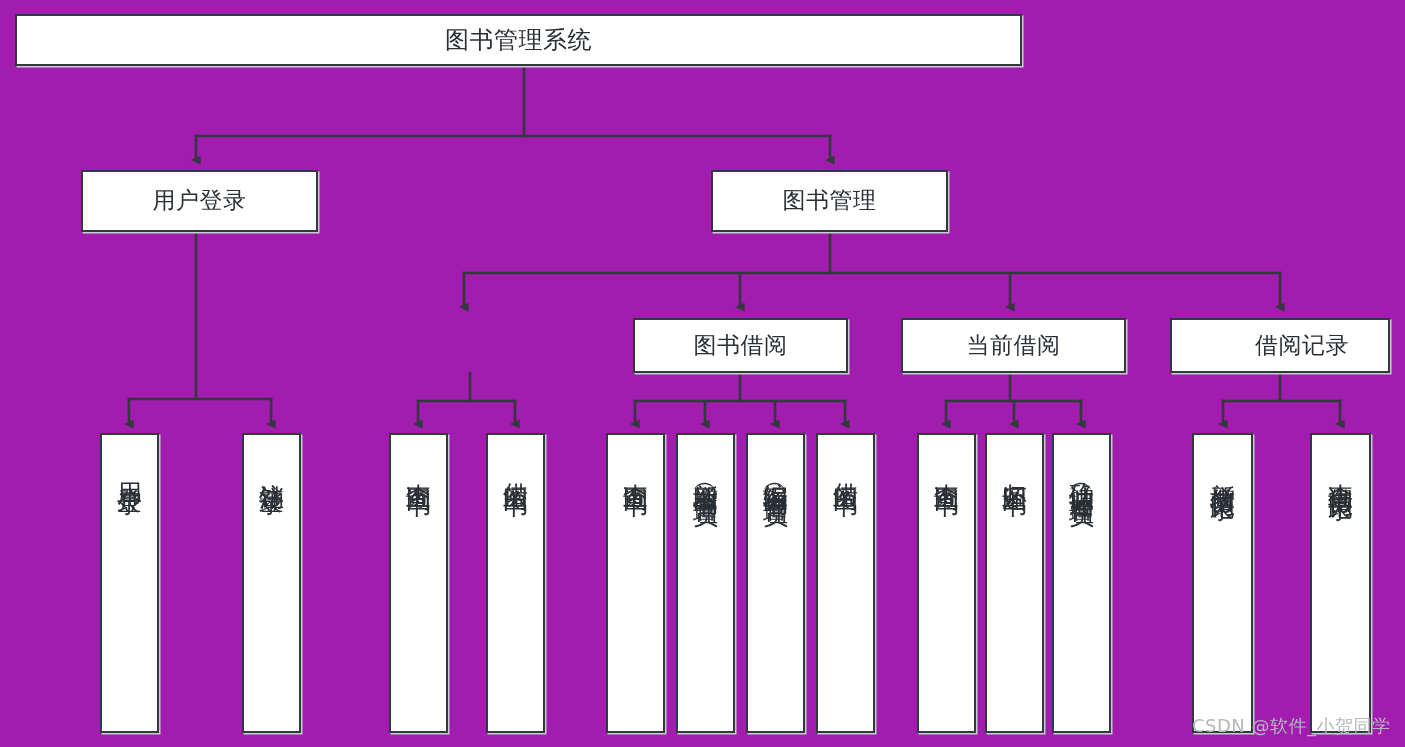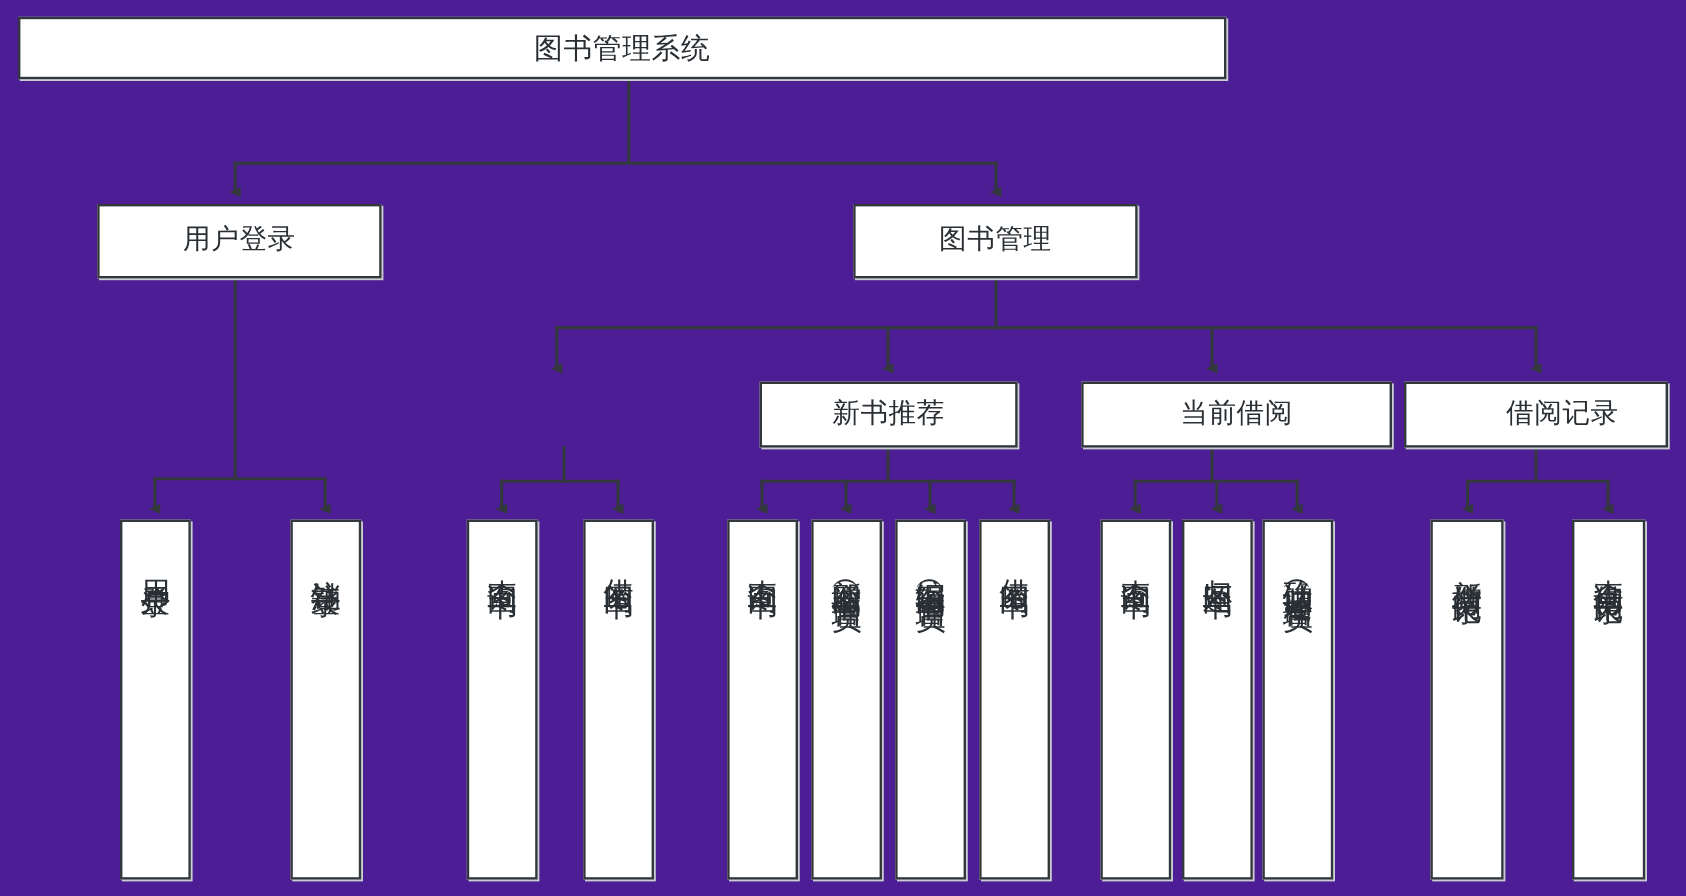--- a/index.html
+++ b/index.html
@@ -4,21 +4,21 @@
 <style>
   html, body {
     margin: 0;
     padding: 0;
     background: #ffffff;
   }
   #stage {
     position: relative;
     width: 1405px;
     height: 747px;
-    background: #4c1d95;
+    background: #a21caf;
     font-family: "DejaVu Sans", "Liberation Sans", sans-serif;
     overflow: hidden;
   }
   #wires {
     position: absolute;
     left: 0; top: 0;
     width: 1405px;
     height: 747px;
     pointer-events: none;
   }
@@ -127,23 +127,23 @@
   </div>
 
   <div class="node h-node" style="left:81px; top:170px; width:237px; height:62px;">
     <span class="lbl">用户登录</span>
   </div>
   <div class="node h-node" style="left:711px; top:170px; width:237px; height:62px;">
     <span class="lbl">图书管理</span>
   </div>
 
   <div class="node h-node" style="left:633px; top:318px; width:215px; height:55px;">
-    <span class="lbl">新书推荐</span>
+    <span class="lbl">图书借阅</span>
   </div>
-  <div class="node h-node" style="left:901px; top:318px; width:259px; height:55px;">
+  <div class="node h-node" style="left:901px; top:318px; width:225px; height:55px;">
     <span class="lbl">当前借阅</span>
   </div>
   <div class="node h-node" style="left:1170px; top:318px; width:220px; height:55px;padding-left:44px;">
     <span class="lbl">借阅记录</span>
   </div>
 
   <div class="node v-node" style="left:100px; top:433px; width:59px; height:300px;">
     <span class="lbl">用户登录</span>
   </div>
   <div class="node v-node" style="left:242px; top:433px; width:59px; height:300px;">
@@ -180,14 +180,15 @@
     <span class="lbl">确认归还（管理员）</span>
   </div>
 
   <div class="node v-node" style="left:1192px; top:433px; width:61px; height:300px;">
     <span class="lbl">新增借阅记录</span>
   </div>
   <div class="node v-node" style="left:1310px; top:433px; width:61px; height:300px;">
     <span class="lbl">查询借阅记录</span>
   </div>
 
+  <div id="watermark">CSDN @软件_小贺同学</div>
 
 </div>
 
 </body></html>

